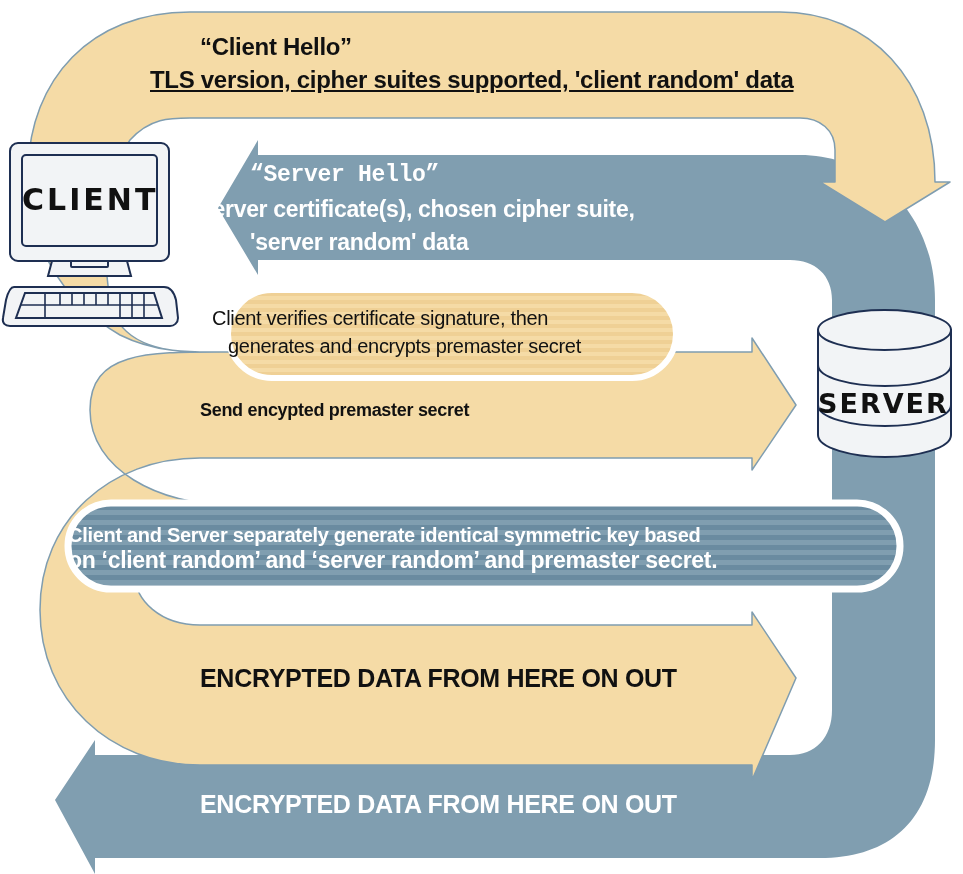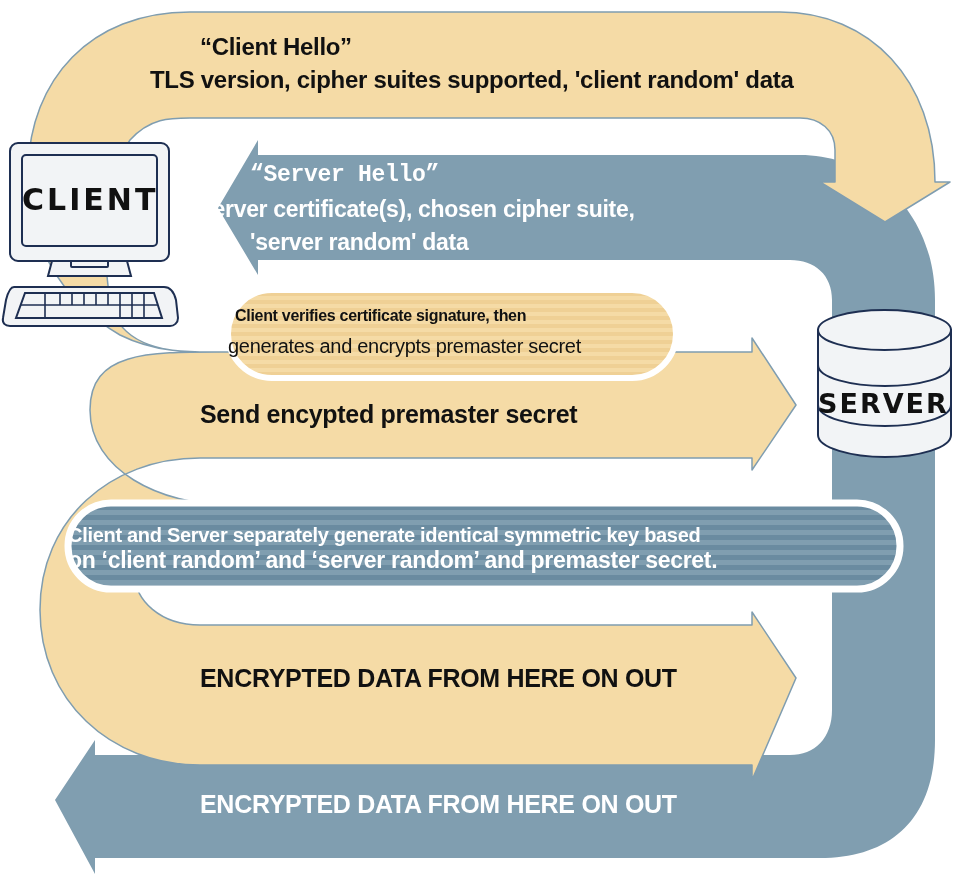--- a/index.html
+++ b/index.html
@@ -87,33 +87,33 @@
       <path d="M 818 405 C 818 418 852 426 885 426 C 918 426 951 418 951 405" fill="none"></path>
     </g>
   </svg>
 
   
   <div class="lbl icon-text dark" style="left:22px; top:182px; width:135px; font-size:30px;">CLIENT</div>
   <div class="lbl icon-text dark" style="left:818px; top:380px; width:133px; font-size:27px; letter-spacing:2px;margin-top:8px;">SERVER</div>
 
   
   <div class="lbl dark" style="left:200px; top:33px; width:650px; font-size:24px;">“Client Hello”</div>
-  <div class="lbl dark" style="left:150px; top:66px; width:750px; font-size:24px;">TLS version, cipher suites supported, 'client random' data</div>
+  <div class="lbl dark" style="left:150px; top:66px; width:750px; font-size:24px;text-decoration:underline;">TLS version, cipher suites supported, 'client random' data</div>
 
   
   <div class="lbl light" style="left:250px; top:162px; width:500px; font-size:23px;font-family:Liberation Mono, monospace;">“Server Hello”</div>
   <div class="lbl light" style="left:200px; top:196px; width:600px; font-size:23px;">server certificate(s), chosen cipher suite,</div>
   <div class="lbl light" style="left:250px; top:229px; width:500px; font-size:23px;">'server random' data</div>
 
   
-  <div class="lbl dark" style="left:235px; top:307px; width:448px; font-size:16px; font-weight:bold;">Client verifies certificate signature, then</div>
+  <div class="lbl dark" style="left:212px; top:307px; width:448px; font-size:20px; font-weight:normal;">Client verifies certificate signature, then</div>
   <div class="lbl dark" style="left:228px; top:335px; width:448px; font-size:20px; font-weight:normal;">generates and encrypts premaster secret</div>
 
   
-  <div class="lbl dark" style="left:200px; top:400px; width:570px; font-size:25px;">Send encypted premaster secret</div>
+  <div class="lbl dark" style="left:200px; top:400px; width:570px; font-size:18px;">Send encypted premaster secret</div>
 
   
   <div class="lbl light" style="left:68px; top:524px; width:832px; font-size:20px;">Client and Server separately generate identical symmetric key based</div>
   <div class="lbl light" style="left:68px; top:547px; width:832px; font-size:23px;">on ‘client random’ and ‘server random’ and premaster secret.</div>
 
   
   <div class="lbl dark" style="left:200px; top:664px; width:570px; font-size:25px;">ENCRYPTED DATA FROM HERE ON OUT</div>
 
   
   <div class="lbl light" style="left:200px; top:790px; width:570px; font-size:25px;">ENCRYPTED DATA FROM HERE ON OUT</div>

